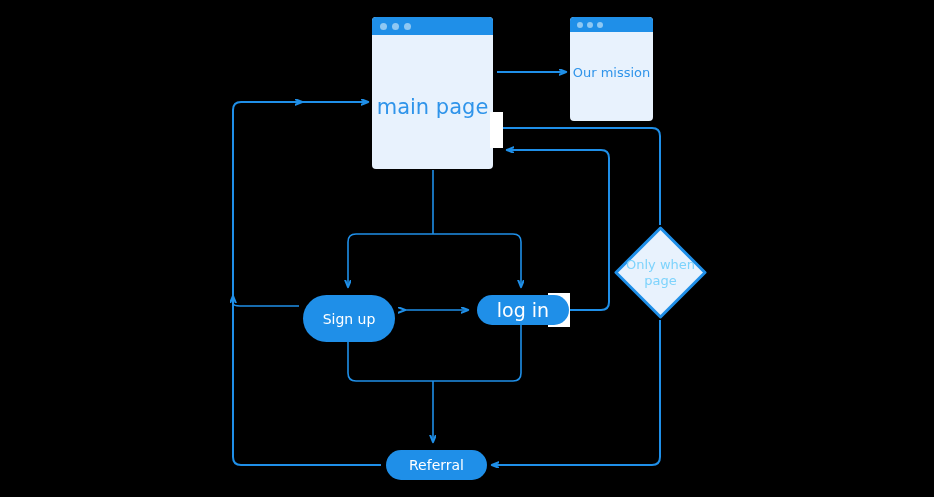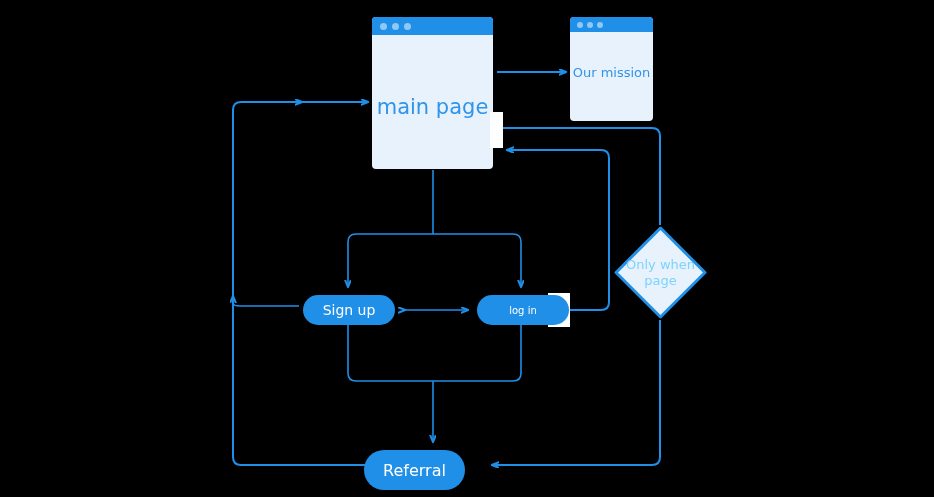--- a/index.html
+++ b/index.html
@@ -172,25 +172,25 @@
       <polygon points="47.5,3 92,47.5 47.5,92 3,47.5" fill="#e8f2fd" stroke="#1f8fe8" stroke-width="3" stroke-linejoin="round"></polygon>
     </svg>
     <div class="diamond-label" style="font-size:13px;">
       <div>
         <div>Only when</div>
         <div>page</div>
       </div>
     </div>
   </div>
 
-  <div class="pill" style="left:303px; top:295px; width:92px; height:30px; font-size:14px;justify-content:center;">
+  <div class="pill" style="left:303px; top:295px; width:92px; height:47px; font-size:14px;justify-content:center;">
     <span>Sign up</span>
   </div>
 
-  <div class="pill" style="left:477px; top:295px; width:92px; height:30px; font-size:10px;">
+  <div class="pill" style="left:477px; top:295px; width:92px; height:30px; font-size:19px;">
     <span>log in</span>
   </div>
 
-  <div class="pill" style="left:364px; top:450px; width:101px; height:40px; font-size:16px;">
+  <div class="pill" style="left:386px; top:450px; width:101px; height:30px; font-size:14px;">
     <span>Referral</span>
   </div>
 
 </div>
 
 </body></html>

